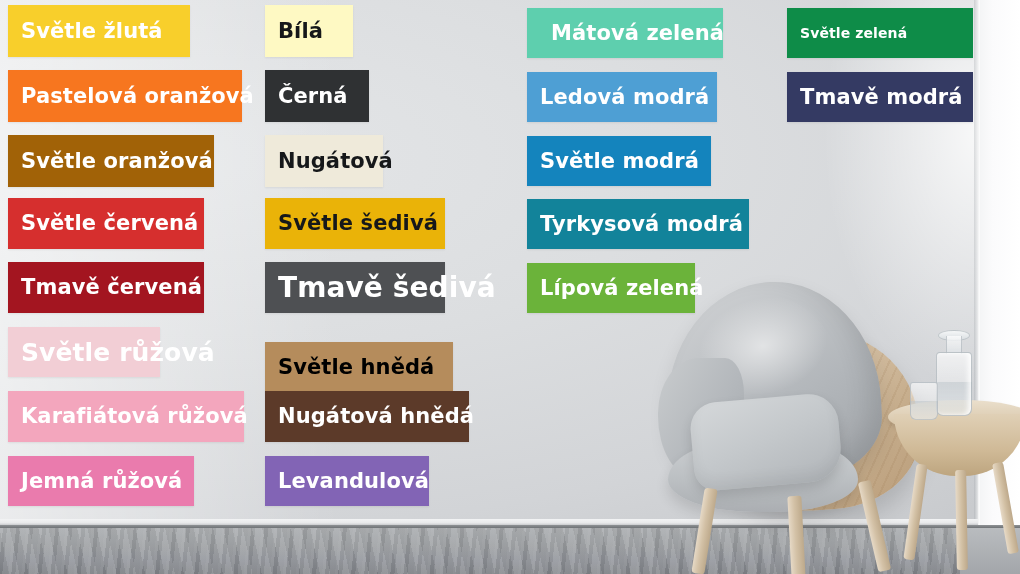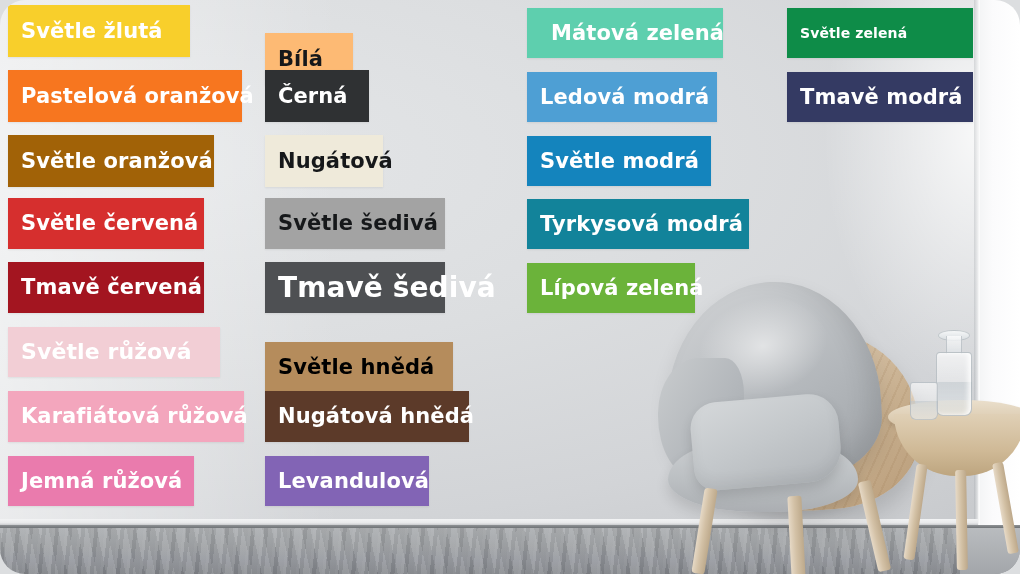--- a/index.html
+++ b/index.html
@@ -1,21 +1,21 @@
 <!DOCTYPE html>
 <html><head>
 <meta charset="utf-8">
 <style>
   html,body{margin:0;padding:0;}
   body{
     width:1020px;height:574px;overflow:hidden;
     font-family:"DejaVu Sans","Liberation Sans",sans-serif;
     background:#dcdee0;
   }
-  #stage{position:relative;width:1020px;height:574px;overflow:hidden;border-radius:25px;}
+  #stage{position:relative;width:1020px;height:574px;overflow:hidden;}
 
   
   .room{position:absolute;inset:0;overflow:hidden;}
   .wall-main{
     position:absolute;left:0;top:0;width:978px;height:528px;
     background:
       radial-gradient(120% 90% at 18% 30%, #e4e6e8 0%, #dcdee0 42%, #d2d4d7 78%, #c9cbce 100%);
   }
   .wall-shade-left{
     position:absolute;left:0;top:0;width:340px;height:528px;
@@ -205,27 +205,27 @@
     <div class="carafe"></div>
     <div class="glass"></div>
   </div>
 
   <div id="chips">
       <div class="chip" style="left: 8px; top: 5px; width: 182px; height: 52px; background: rgb(248, 207, 43); color: rgb(255, 255, 255); font-size: 21px;">Světle žlutá</div>
       <div class="chip" style="left: 8px; top: 70px; width: 234px; height: 52px; background: rgb(247, 118, 31); color: rgb(255, 255, 255); font-size: 21px;">Pastelová oranžová</div>
       <div class="chip" style="left: 8px; top: 135px; width: 206px; height: 52px; background: #a16207; color: rgb(255, 255, 255); font-size: 21px;">Světle oranžová</div>
       <div class="chip" style="left: 8px; top: 198px; width: 196px; height: 51px; background: rgb(214, 47, 46); color: rgb(255, 255, 255); font-size: 21px;">Světle červená</div>
       <div class="chip" style="left: 8px; top: 262px; width: 196px; height: 51px; background: rgb(163, 21, 32); color: rgb(255, 255, 255); font-size: 21px;">Tmavě červená</div>
-      <div class="chip" style="left: 8px; top: 327px; width: 212px; height: 50px; background: rgb(242, 206, 213); color: rgb(255, 255, 255); font-size: 22px;">Světle růžová</div>
+      <div class="chip" style="left: 8px; top: 327px; width: 152px; height: 50px; background: rgb(242, 206, 213); color: rgb(255, 255, 255); font-size: 25px;">Světle růžová</div>
       <div class="chip" style="left: 8px; top: 391px; width: 236px; height: 51px; background: rgb(243, 166, 189); color: rgb(255, 255, 255); font-size: 21px;">Karafiátová růžová</div>
       <div class="chip" style="left: 8px; top: 456px; width: 186px; height: 50px; background: rgb(234, 123, 173); color: rgb(255, 255, 255); font-size: 21px;">Jemná růžová</div>
-      <div class="chip" style="left: 265px; top: 5px; width: 88px; height: 52px; background: #fdba74; color: rgb(22, 24, 26); font-size: 21px; margin-top: 28px;">Bílá</div>
+      <div class="chip" style="left: 265px; top: 5px; width: 88px; height: 52px; background: #fef9c3; color: rgb(22, 24, 26); font-size: 21px;">Bílá</div>
       <div class="chip" style="left: 265px; top: 70px; width: 104px; height: 52px; background: rgb(47, 49, 51); color: rgb(255, 255, 255); font-size: 21px;">Černá</div>
       <div class="chip" style="left: 265px; top: 135px; width: 118px; height: 52px; background: rgb(239, 234, 218); color: rgb(22, 24, 26); font-size: 21px;">Nugátová</div>
-      <div class="chip" style="left: 265px; top: 198px; width: 180px; height: 51px; background: #a3a3a3; color: rgb(22, 24, 26); font-size: 21px; text-align: center;">Světle šedivá</div>
+      <div class="chip" style="left: 265px; top: 198px; width: 180px; height: 51px; background: #eab308; color: rgb(22, 24, 26); font-size: 21px; text-align: center;">Světle šedivá</div>
       <div class="chip" style="left: 265px; top: 262px; width: 180px; height: 51px; background: rgb(78, 80, 83); color: rgb(255, 255, 255); font-size: 28px;">Tmavě šedivá</div>
       <div class="chip" style="left: 265px; top: 342px; width: 188px; height: 50px; background: rgb(181, 140, 92); color: #000000; font-size: 21px;">Světle hnědá</div>
       <div class="chip" style="left: 265px; top: 391px; width: 204px; height: 51px; background: rgb(92, 58, 41); color: rgb(255, 255, 255); font-size: 21px;">Nugátová hnědá</div>
       <div class="chip" style="left: 265px; top: 456px; width: 164px; height: 50px; background: rgb(130, 100, 181); color: rgb(255, 255, 255); font-size: 21px;">Levandulová</div>
       <div class="chip" style="left: 527px; top: 8px; width: 196px; height: 50px; background: rgb(94, 207, 174); color: rgb(255, 255, 255); font-size: 21px; padding-left: 24px;">Mátová zelená</div>
       <div class="chip" style="left: 527px; top: 72px; width: 190px; height: 50px; background: rgb(78, 159, 212); color: rgb(255, 255, 255); font-size: 21px;">Ledová modrá</div>
       <div class="chip" style="left: 527px; top: 136px; width: 184px; height: 50px; background: rgb(20, 132, 189); color: rgb(255, 255, 255); font-size: 21px;">Světle modrá</div>
       <div class="chip" style="left: 527px; top: 199px; width: 222px; height: 50px; background: rgb(18, 131, 154); color: rgb(255, 255, 255); font-size: 21px;">Tyrkysová modrá</div>
       <div class="chip" style="left: 527px; top: 263px; width: 168px; height: 50px; background: rgb(107, 179, 58); color: rgb(255, 255, 255); font-size: 21px;">Lípová zelená</div>
       <div class="chip" style="left: 787px; top: 8px; width: 186px; height: 50px; background: rgb(14, 140, 72); color: rgb(255, 255, 255); font-size: 14px;">Světle zelená</div>

